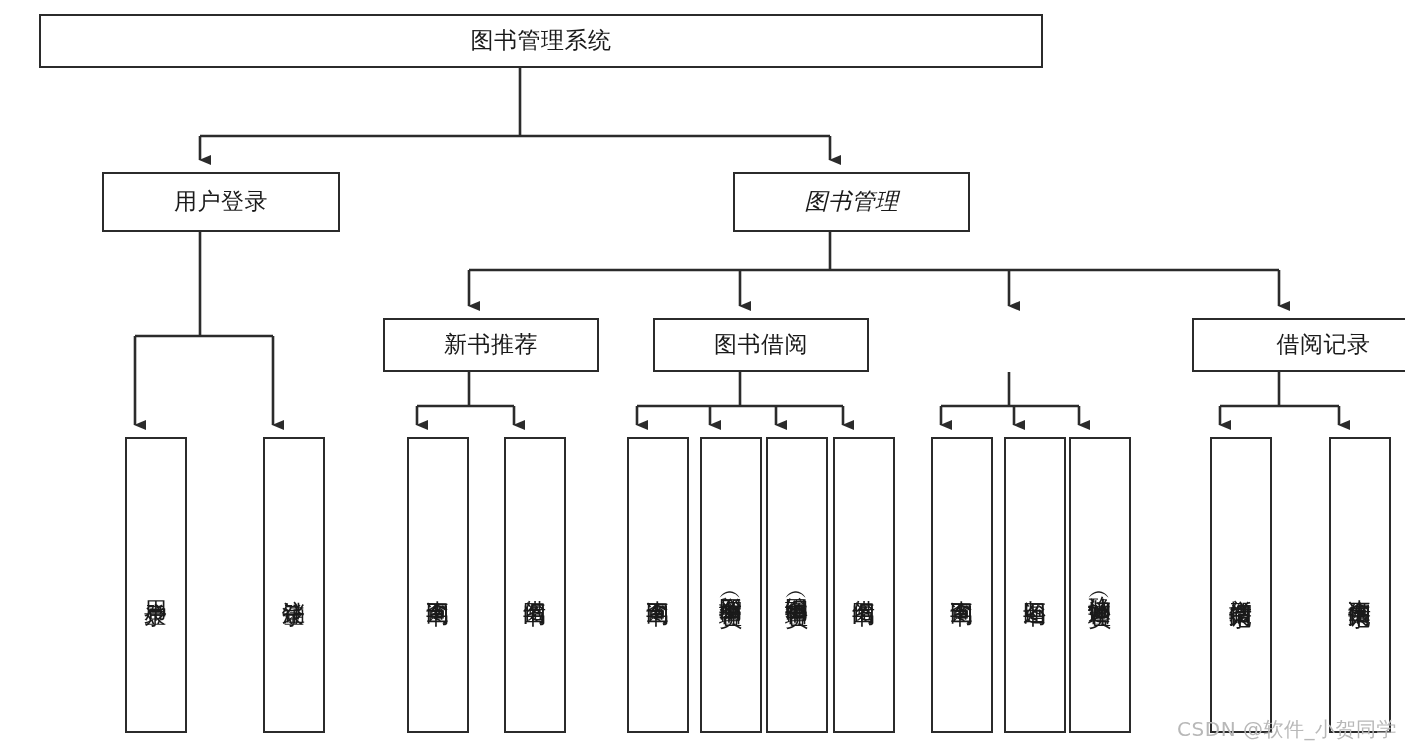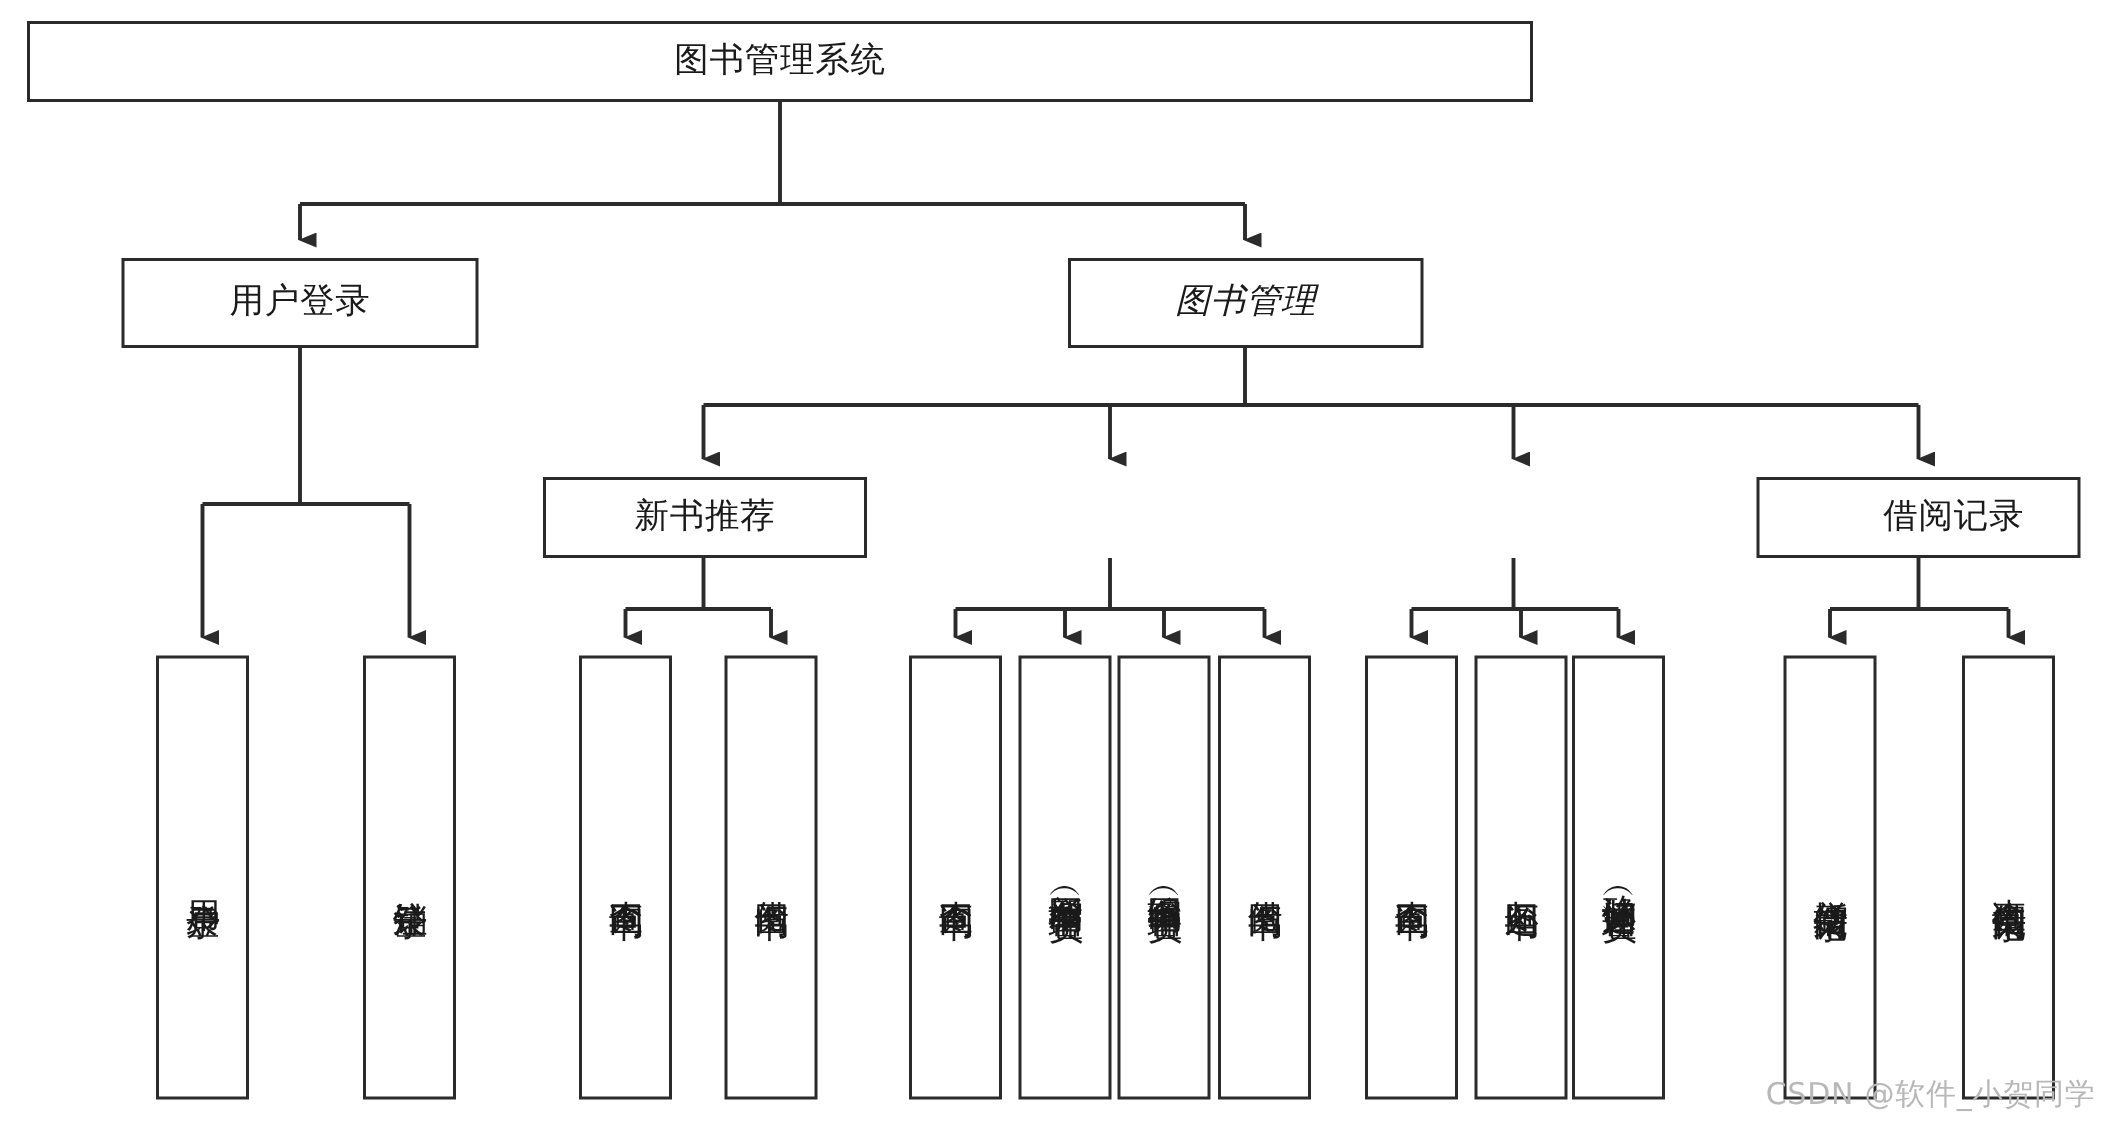--- a/index.html
+++ b/index.html
@@ -27,20 +27,21 @@
   }
   .node {
     position: absolute;
     box-sizing: border-box;
     border: 2.5px solid #2b2b2b;
     background: #ffffff;
     display: flex;
     align-items: center;
     justify-content: center;
     color: #1a1a1a;
+    margin-left: 21px;
   }
   .node-h .node-label {
     font-size: 23px;
     line-height: 1.1;
     letter-spacing: 0.5px;
     white-space: nowrap;
   }
   .node-v {
     align-items: center;
     justify-content: center;
@@ -126,20 +127,23 @@
   <div class="node node-h" style="left: 81px; top: 172px; width: 238px; height: 60px; border-color: rgb(43, 43, 43); background: rgb(255, 255, 255); color: rgb(26, 26, 26);">
     <span class="node-label">用户登录</span>
   </div>
   <div class="node node-h" style="left: 712px; top: 172px; width: 237px; height: 60px; border-color: rgb(43, 43, 43); background: rgb(255, 255, 255); color: rgb(26, 26, 26); font-style: italic;">
     <span class="node-label">图书管理</span>
   </div>
 
   <div class="node node-h" style="left: 362px; top: 318px; width: 216px; height: 54px; border-color: rgb(43, 43, 43); background: rgb(255, 255, 255); color: rgb(26, 26, 26); align-items: center;">
     <span class="node-label">新书推荐</span>
   </div>
+  <div class="node node-h" style="left: 632px; top: 318px; width: 216px; height: 54px; border-color: rgb(43, 43, 43); background: rgb(255, 255, 255); color: rgb(26, 26, 26);">
+    <span class="node-label">图书借阅</span>
+  </div>
   <div class="node node-h" style="left: 1171px; top: 318px; width: 216px; height: 54px; border-color: rgb(43, 43, 43); background: rgb(255, 255, 255); color: rgb(26, 26, 26); padding-left: 47px;">
     <span class="node-label">借阅记录</span>
   </div>
 
   <div class="node node-v" style="left: 104px; top: 437px; width: 62px; height: 296px; border-color: rgb(43, 43, 43); background: rgb(255, 255, 255); color: rgb(26, 26, 26);">
     <span class="node-label">用户登录</span>
   </div>
   <div class="node node-v" style="left: 242px; top: 437px; width: 62px; height: 296px; border-color: rgb(43, 43, 43); background: rgb(255, 255, 255); color: rgb(26, 26, 26);">
     <span class="node-label">注销登录</span>
   </div>

